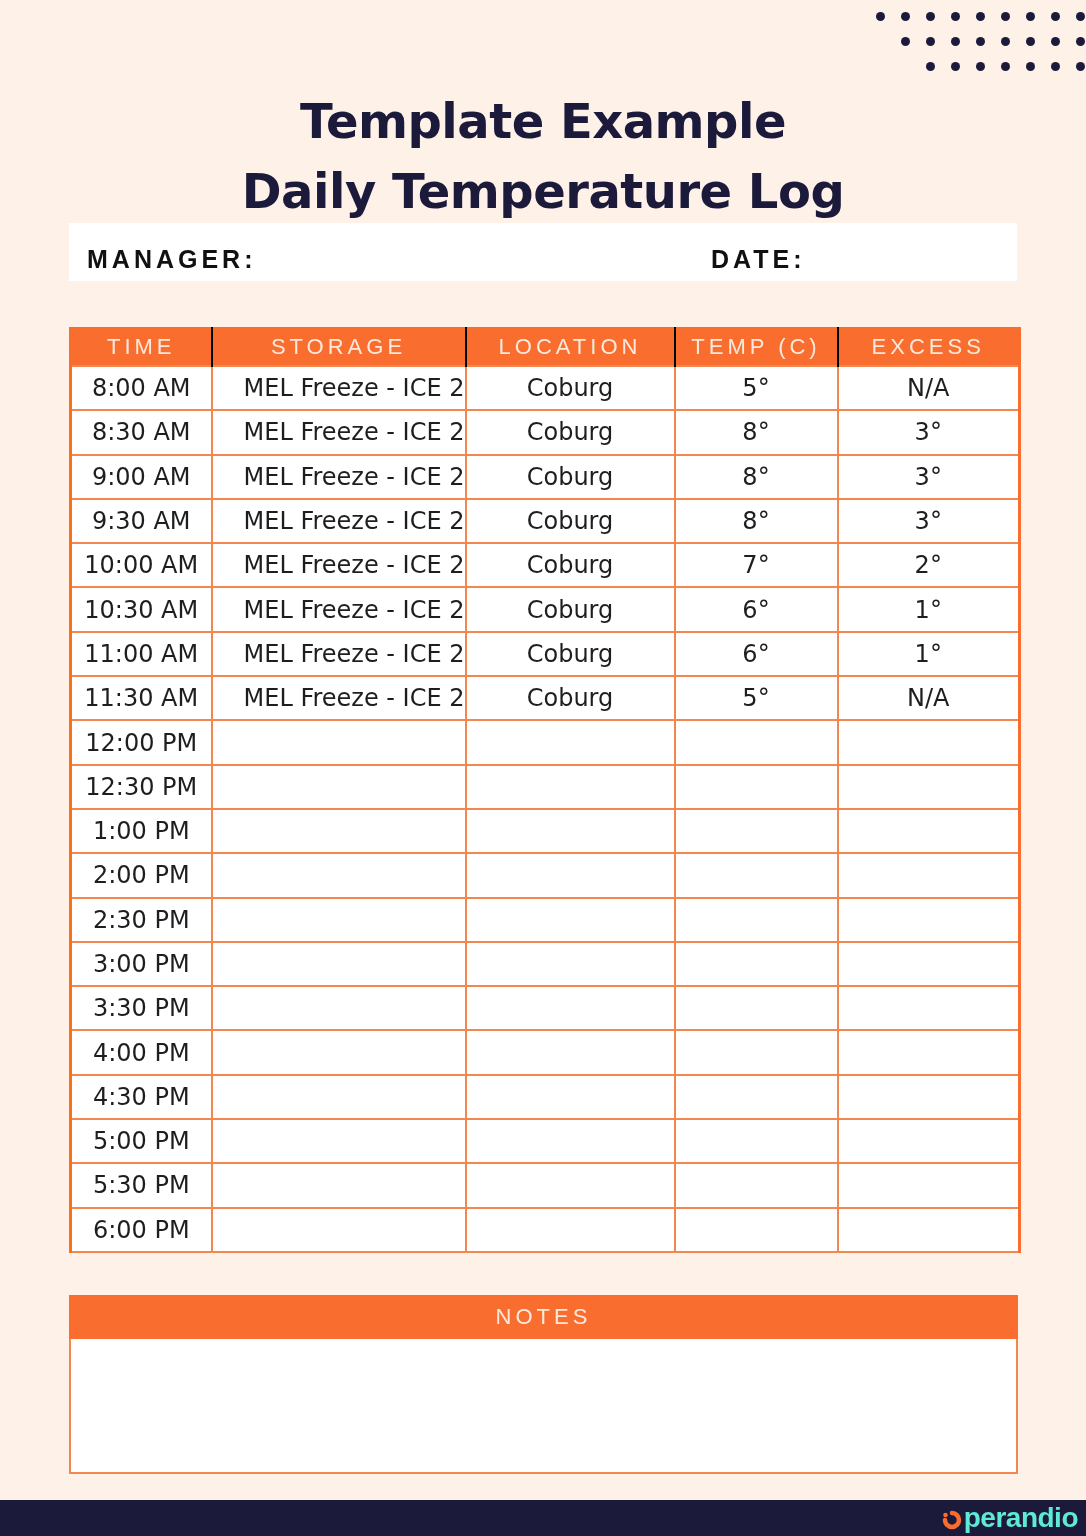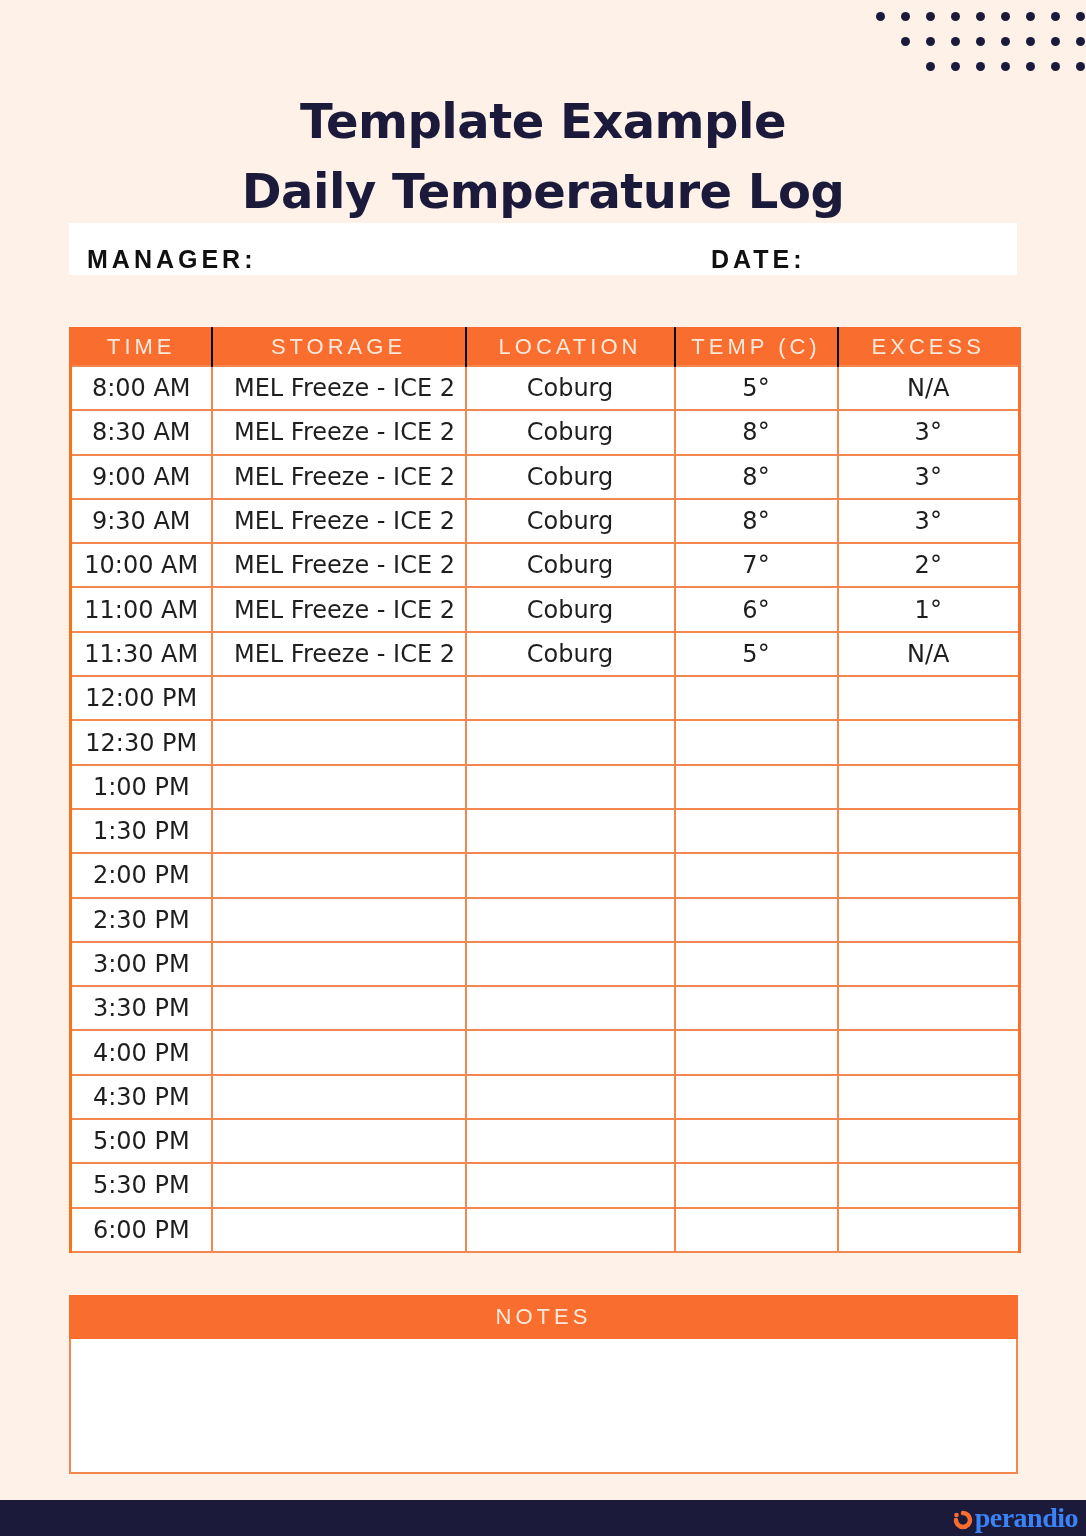--- a/index.html
+++ b/index.html
@@ -17,21 +17,21 @@
       position: absolute; width: 9px; height: 9px; border-radius: 50%;
       background: #1c1a3b;
     }
     .title {
       position: absolute; top: 86px; left: 0; width: 1086px;
       text-align: center; color: #1c1a3b;
       font-family: "DejaVu Sans", sans-serif; font-weight: bold;
       font-size: 48px; line-height: 70px; letter-spacing: -0.5px;
     }
     .info-bar {
-      position: absolute; top: 223px; left: 69px; width: 948px; height: 52px;
+      position: absolute; top: 223px; left: 69px; width: 948px; height: 58px;
       background: #ffffff;
     }
     .info-label {
       position: absolute; top: 22px; font-weight: bold; font-size: 25px;
       letter-spacing: 4px; color: #111;
     }
     .manager-label { left: 18px; }
     .date-label { left: 642px; }
 
     .log-table {
@@ -45,42 +45,42 @@
       border-left: 2px solid #fbb48f; border-right: 2px solid #000000;
       border-top: 2px solid #f96e2e;
     }
     .log-table th:first-child { border-left: 3px solid #f96e2e; }
     .log-table th:last-child { border-right: 3px solid #f96e2e; margin-left: 24px; }
     .log-table td {
       height: 44.3px; border: 2px solid #f2874f;
       text-align: center; font-size: 24px; color: #1e1e1e;
       font-family: "DejaVu Sans", sans-serif;
     }
-    .log-table td.storage { text-align: center; padding-left: 12px; }
+    .log-table td.storage { text-align: right; padding-left: 12px; }
     .log-table tr td:first-child { border-left: 3px solid #f97316; }
     .log-table tr td:last-child { border-right: 3px solid #f96e2e; }
 
     .notes-header {
       position: absolute; top: 1295px; left: 69px; width: 949px; height: 44px;
       background: #f96e2e; color: #fde9dc; text-align: center;
       font-size: 22px; letter-spacing: 4px; line-height: 44px;
     }
     .notes-body {
       position: absolute; top: 1339px; left: 69px; width: 949px; height: 135px;
       background: #ffffff; border: 2px solid #f2874f; border-top: none;
     }
     .footer {
       position: absolute; top: 1500px; left: 0; width: 1086px; height: 36px;
       background: #1c1a3b;
     }
     .brand {
       position: absolute; right: 8px; top: 0; height: 36px;
       display: flex; align-items: center;
-      color: #3b82f6; font-weight: bold; font-size: 28px;
-      font-family: Liberation Serif, serif; letter-spacing: -0.5px;
+      color: #5eead4; font-weight: bold; font-size: 28px;
+      font-family: Liberation Sans, sans-serif; letter-spacing: -0.5px;
     }
     .brand-mark {
       display: inline-block; width: 22px; height: 22px; margin-right: 1px;
       position: relative; top: 2px;
     }
   </style>
 </head>
 <body>
 
 <div class="dots" id="dots">
@@ -167,27 +167,34 @@
         <td>3°</td>
       </tr>
       <tr>
         <td>10:00 AM</td>
         <td class="storage">MEL Freeze - ICE 2</td>
         <td>Coburg</td>
         <td>7°</td>
         <td>2°</td>
       </tr>
       <tr>
-        <td>11:00 AM</td>
+        <td>10:30 AM</td>
         <td class="storage">MEL Freeze - ICE 2</td>
         <td>Coburg</td>
         <td>6°</td>
         <td>1°</td>
       </tr>
       <tr>
+        <td>11:00 AM</td>
+        <td class="storage">MEL Freeze - ICE 2</td>
+        <td>Coburg</td>
+        <td>6°</td>
+        <td>1°</td>
+      </tr>
+      <tr>
         <td>11:30 AM</td>
         <td class="storage">MEL Freeze - ICE 2</td>
         <td>Coburg</td>
         <td>5°</td>
         <td>N/A</td>
       </tr>
       <tr>
         <td>12:00 PM</td>
         <td class="storage"></td>
         <td></td>
@@ -196,27 +203,20 @@
       </tr>
       <tr>
         <td>12:30 PM</td>
         <td class="storage"></td>
         <td></td>
         <td></td>
         <td></td>
       </tr>
       <tr>
         <td>1:00 PM</td>
-        <td class="storage"></td>
-        <td></td>
-        <td></td>
-        <td></td>
-      </tr>
-      <tr>
-        <td>1:30 PM</td>
         <td class="storage"></td>
         <td></td>
         <td></td>
         <td></td>
       </tr>
       <tr>
         <td>2:00 PM</td>
         <td class="storage"></td>
         <td></td>
         <td></td>

